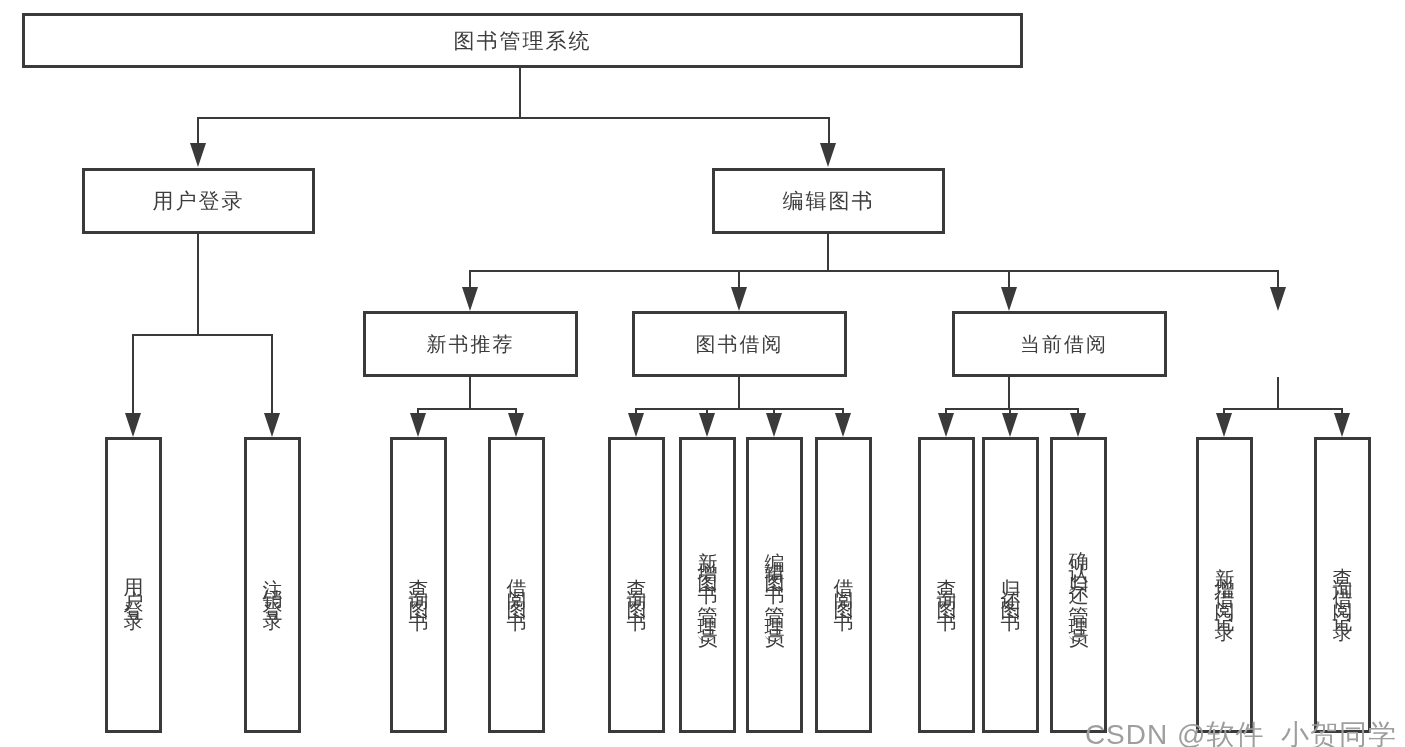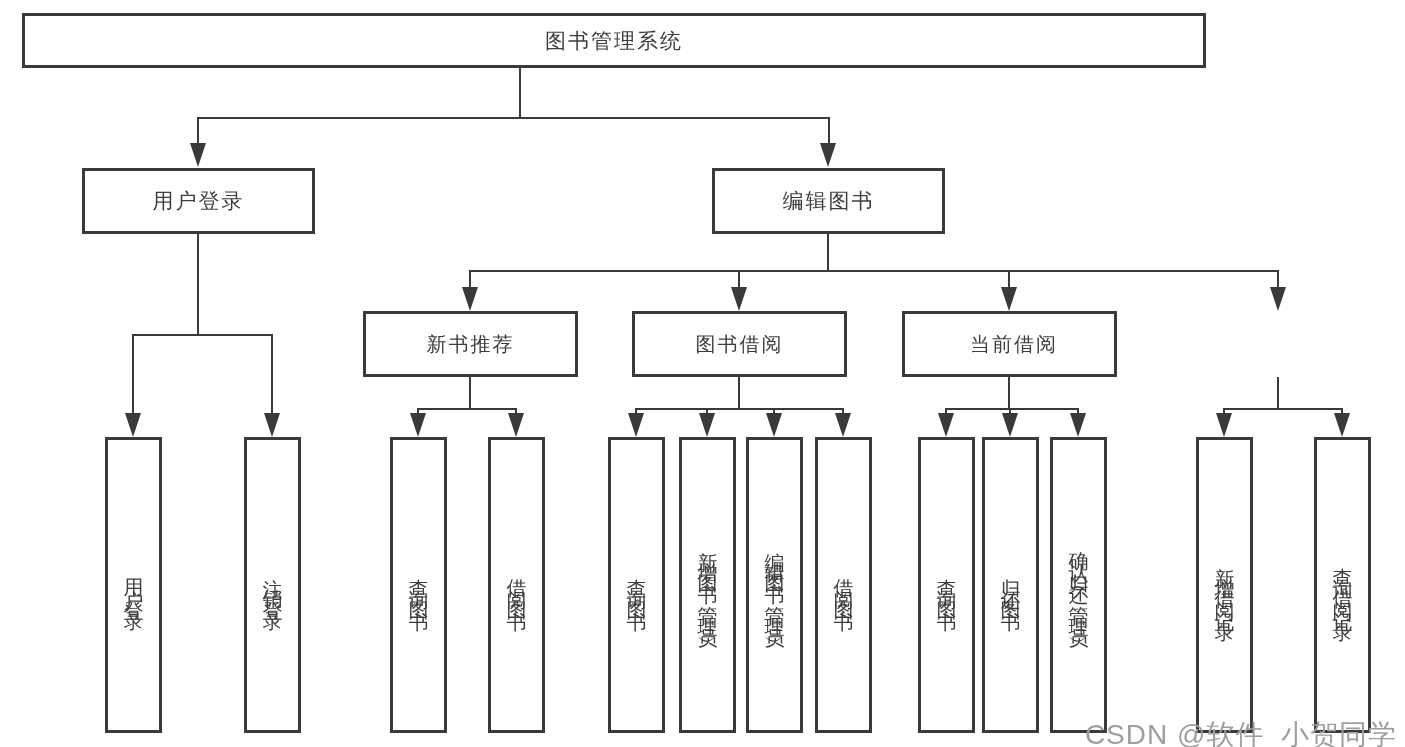--- a/index.html
+++ b/index.html
@@ -54,21 +54,21 @@
     font-size:28px;letter-spacing:1px;
     color:var(--watermark-color);
     z-index:5;white-space:nowrap;
   }
 </style>
 </head>
 <body>
 
 <div class="stage">
 
-  <div class="hbox" style="left:22px;top:13px;width:1184px;height:55px;">图书管理系统</div>
+  <div class="hbox" style="left:22px;top:13px;width:1001px;height:55px;">图书管理系统</div>
 
   <div class="v" style="left:519px;top:68px;height:51px;"></div>
   <div class="h" style="left:197px;top:117px;width:633px;"></div>
   <div class="v" style="left:197px;top:117px;height:28px;"></div>
   <div class="arr" style="left:190px;top:143px;"></div>
   <div class="v" style="left:828px;top:117px;height:28px;"></div>
   <div class="arr" style="left:820px;top:143px;"></div>
 
   <div class="hbox" style="left:82px;top:168px;width:233px;height:66px;">用户登录</div>
   <div class="hbox" style="left:712px;top:168px;width:233px;height:66px;">编辑图书</div>
@@ -86,21 +86,21 @@
   <div class="arr" style="left:462px;top:287px;"></div>
   <div class="v" style="left:738px;top:270px;height:20px;"></div>
   <div class="arr" style="left:731px;top:287px;"></div>
   <div class="v" style="left:1008px;top:270px;height:20px;"></div>
   <div class="arr" style="left:1001px;top:287px;"></div>
   <div class="v" style="left:1277px;top:270px;height:20px;"></div>
   <div class="arr" style="left:1270px;top:287px;"></div>
 
   <div class="hbox" style="left:363px;top:311px;width:215px;height:66px;font-size:20px;">新书推荐</div>
   <div class="hbox" style="left:632px;top:311px;width:215px;height:66px;font-size:20px;">图书借阅</div>
-  <div class="hbox" style="left:902px;top:311px;width:215px;height:66px;font-size:20px;padding-left:9px;">当前借阅</div>
+  <div class="hbox" style="left:952px;top:311px;width:215px;height:66px;font-size:20px;padding-left:9px;">当前借阅</div>
 
   <div class="v" style="left:469px;top:377px;height:32px;"></div>
   <div class="h" style="left:417px;top:408px;width:100px;"></div>
   <div class="v" style="left:417px;top:408px;height:8px;"></div>
   <div class="arr" style="left:410px;top:413px;"></div>
   <div class="v" style="left:515px;top:408px;height:8px;"></div>
   <div class="arr" style="left:508px;top:413px;"></div>
 
   <div class="v" style="left:738px;top:377px;height:32px;"></div>
   <div class="h" style="left:635px;top:408px;width:209px;"></div>

